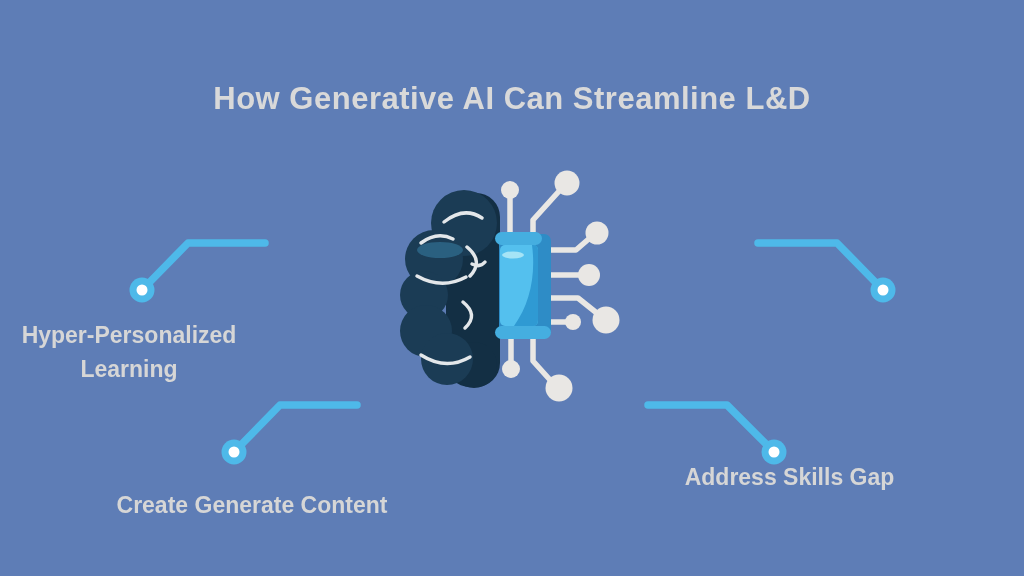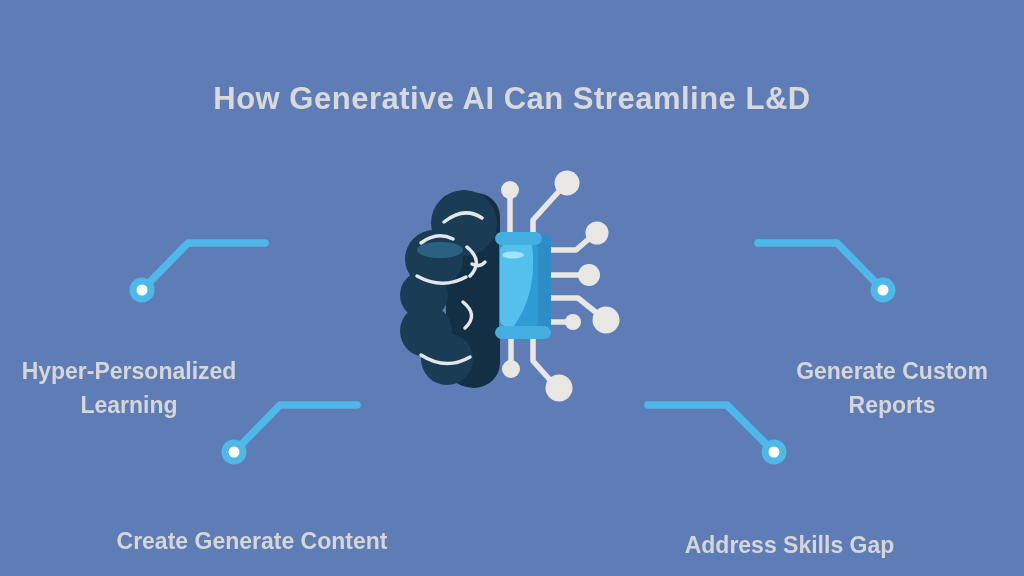--- a/index.html
+++ b/index.html
@@ -21,26 +21,25 @@
   }
   .connectors {
     position: absolute; left: 0; top: 0;
     width: 1024px; height: 576px; pointer-events: none;
   }
   .conn { stroke-width: 7.5; stroke-linecap: round; stroke-linejoin: round; }
   .label {
     position: absolute; text-align: center;
     font-size: 23px; line-height: 34px; font-weight: 700;
     color: #D6D6D6;
-    margin-top: 36px;
   }
   .label-left  { left: 5px;   top: 318px; width: 248px; }
   .label-right { left: 772px; top: 318px; width: 240px; }
   .label-bl    { left: 102px; top: 488px; width: 300px; white-space: nowrap; }
-  .label-br    { left: 657px; top: 492px; width: 265px; white-space: nowrap; }
+  .label-br    { left: 657px; top: 460px; width: 265px; white-space: nowrap; }
 </style>
 </head>
 <body>
 
 <div class="canvas">
 
   <h1 class="title">How Generative AI Can Streamline L&amp;D</h1>
 
   <svg class="center-art" viewBox="0 0 260 260" aria-hidden="true">
 
@@ -116,17 +115,16 @@
       <circle cx="234" cy="452" r="5.5" stroke="none" fill="#FFFFFF"></circle>
     </g>
     <g class="conn" stroke="#4EB9E9" fill="#4EB9E9">
       <polyline points="648,405 727,405 774,452" fill="none"></polyline>
       <circle cx="774" cy="452" r="12.5" stroke="none"></circle>
       <circle cx="774" cy="452" r="5.5" stroke="none" fill="#FFFFFF"></circle>
     </g>
   </svg>
 
   <div class="label label-left">Hyper-Personalized Learning</div>
-  <div class="label label-right">Generate Custom Reports</div>
   <div class="label label-bl">Create Generate Content</div>
   <div class="label label-br">Address Skills Gap</div>
 
 </div>
 
 </body></html>

